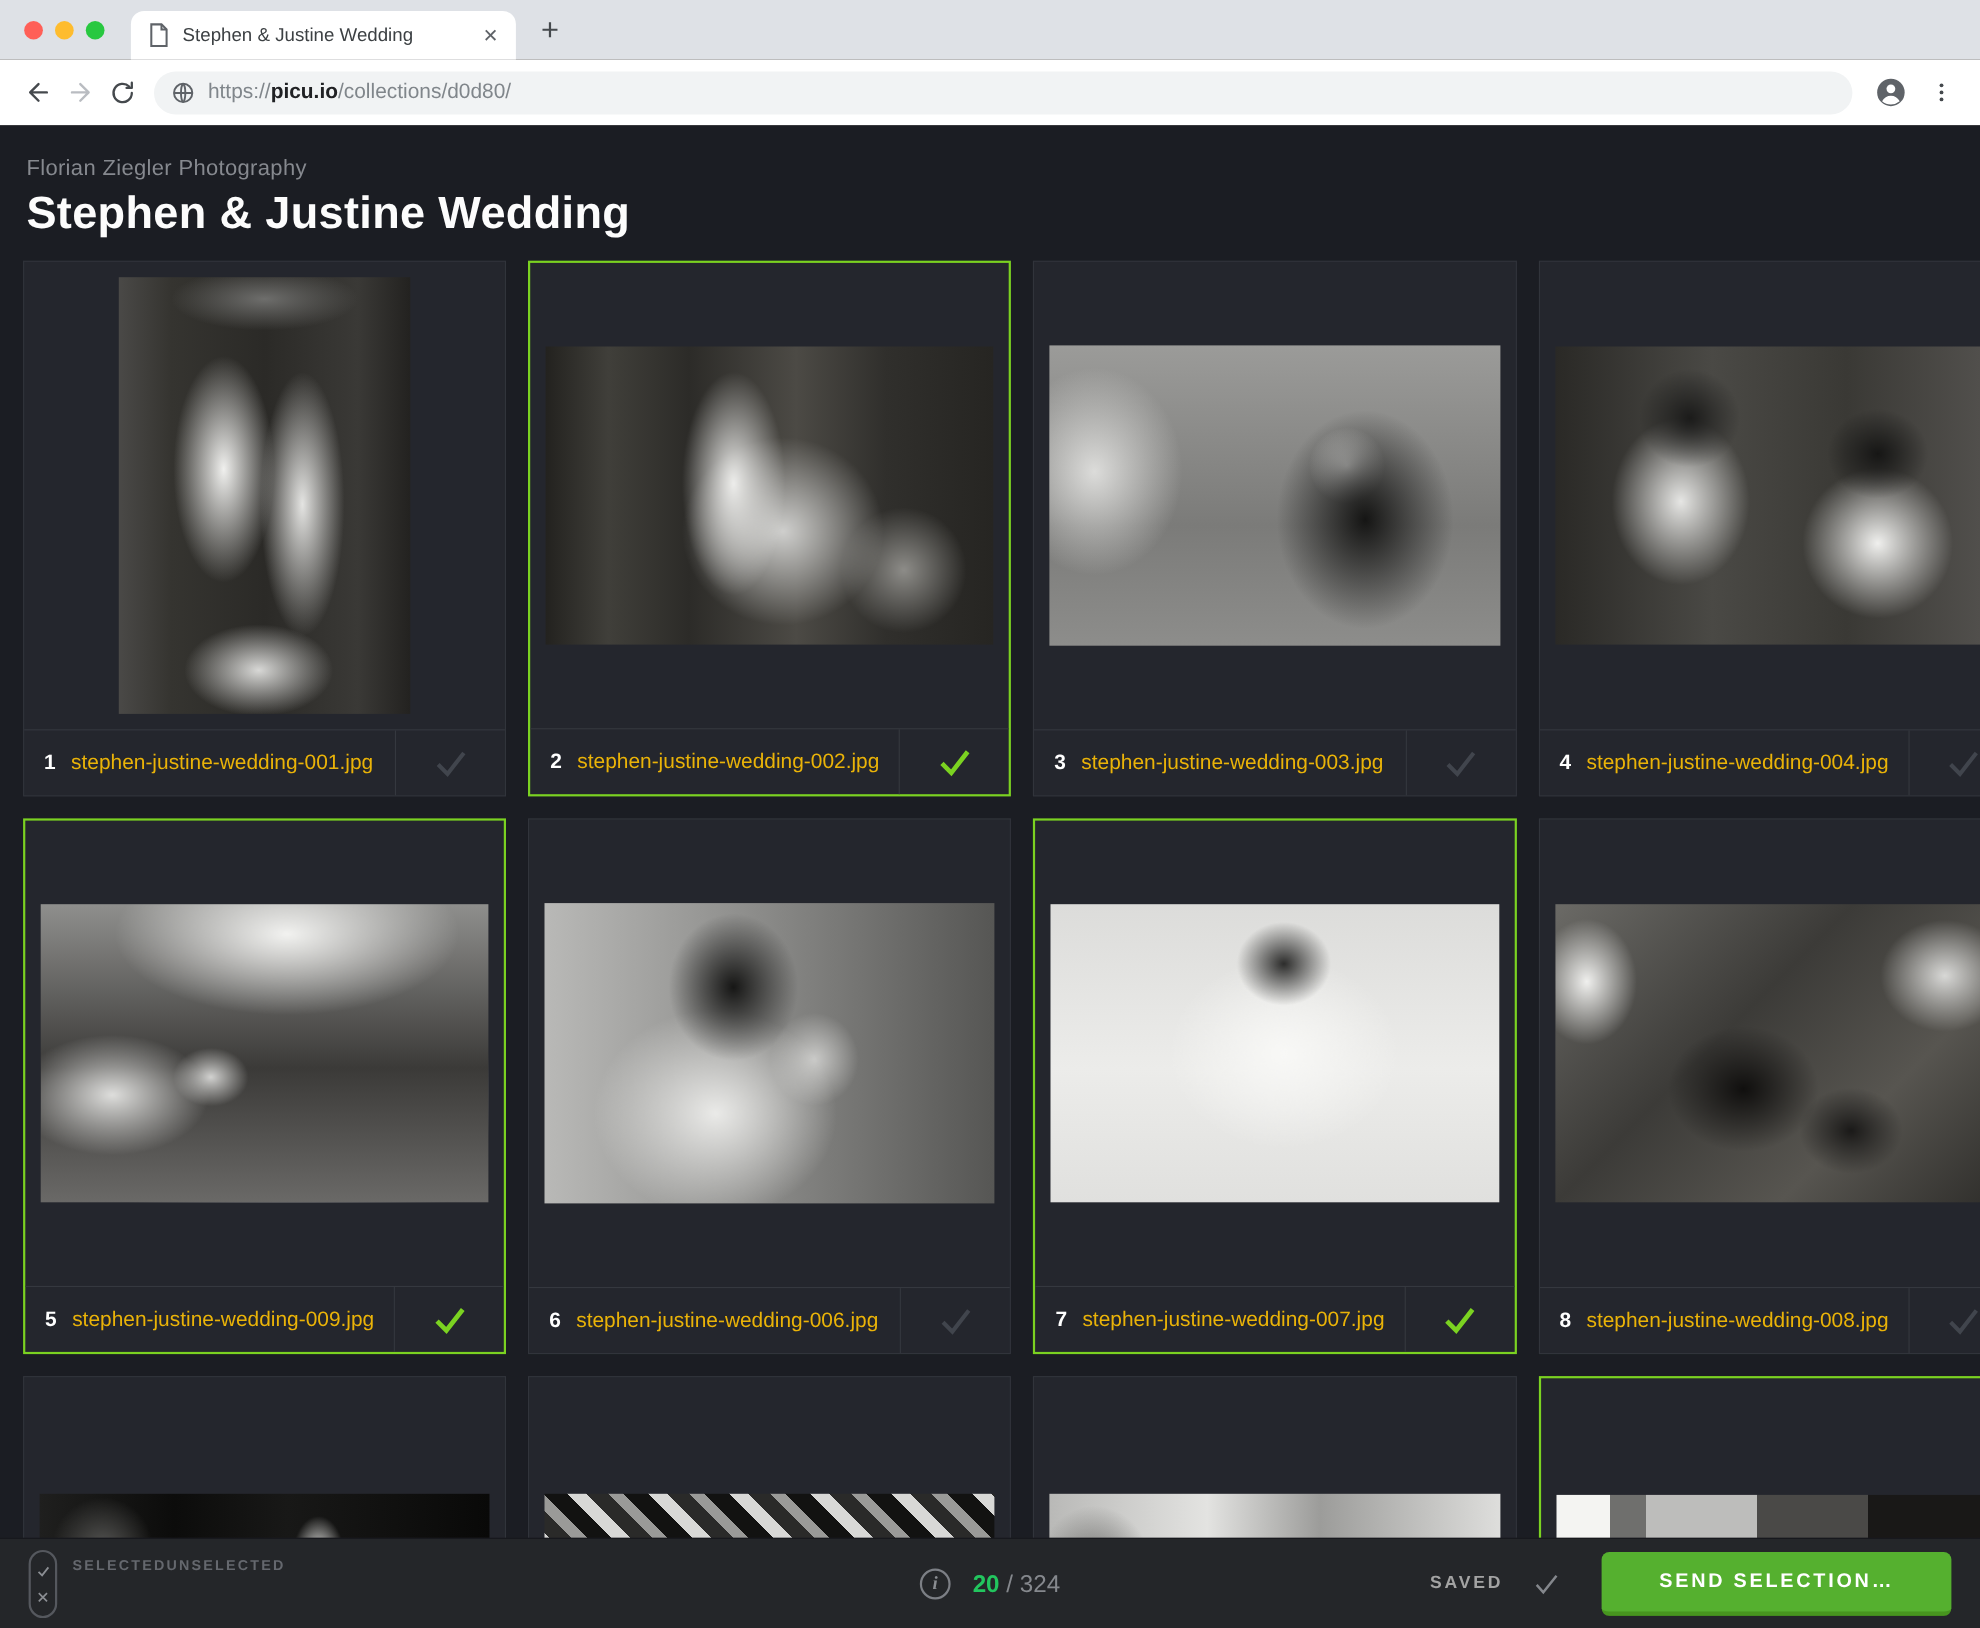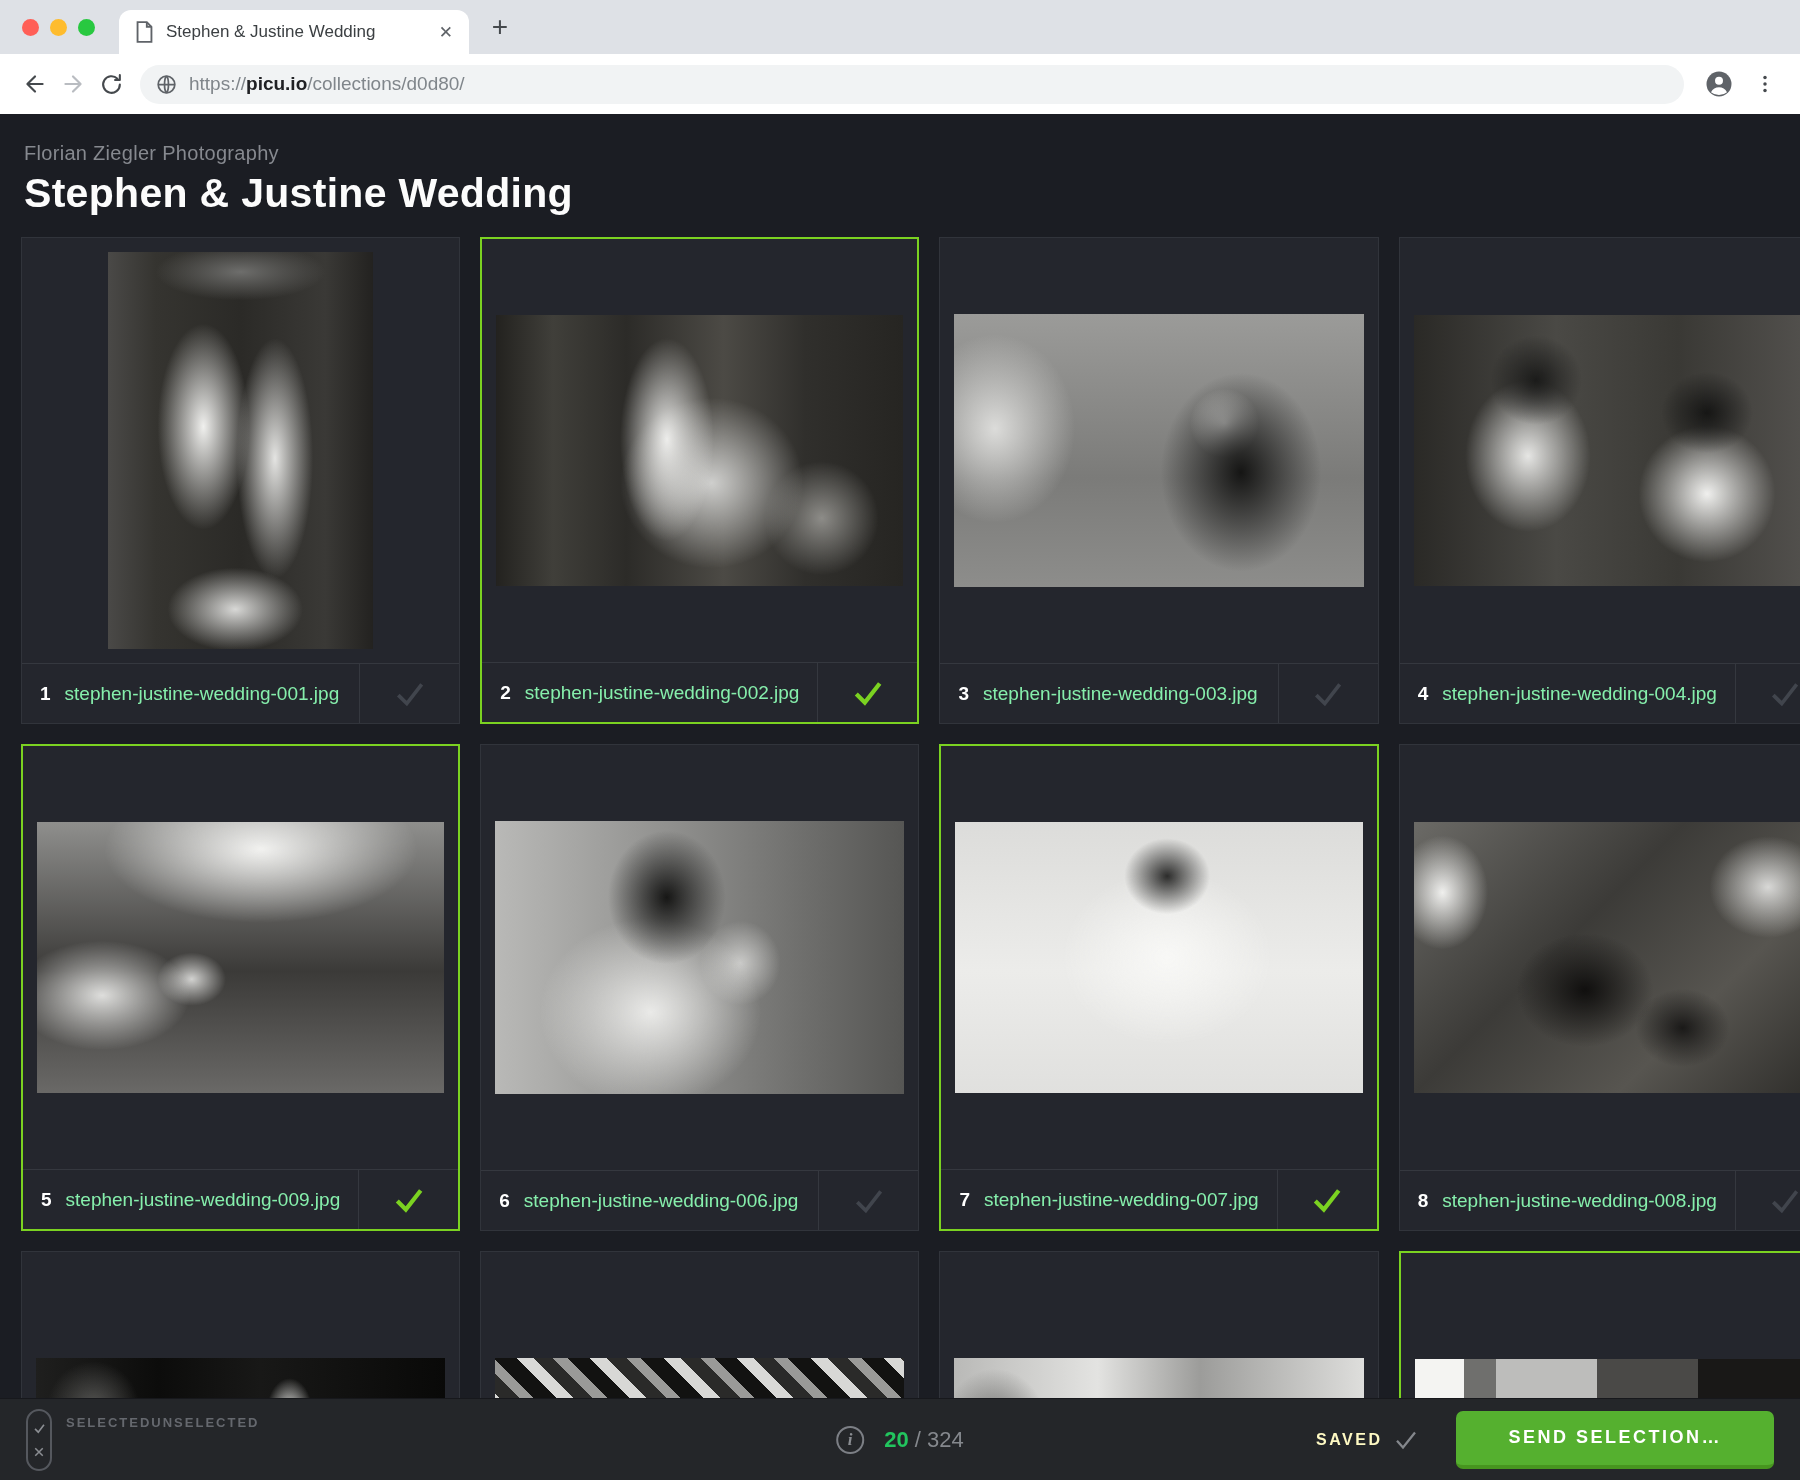--- a/index.html
+++ b/index.html
@@ -43,21 +43,21 @@
   .grid{display:grid;grid-template-columns:repeat(4,1fr);gap:20px;padding:4px 21px 0;}
   .card{background:var(--card-bg);border:1px solid var(--card-border);height:487px;display:flex;flex-direction:column;cursor:pointer;}
   .card.selected{border:2px solid var(--accent-green);}
   .image-area{flex:1;display:flex;align-items:center;justify-content:center;padding:14px;overflow:hidden;}
   .photo{flex:none;}
   .photo.landscape{width:100%;aspect-ratio:3/2;}
   .photo.portrait{height:100%;aspect-ratio:2/3;}
   .caption{height:60px;flex:none;border-top:1px solid #35383f;display:flex;align-items:stretch;font-size:19px;}
   .caption-main{flex:1;display:flex;align-items:center;padding:0 18px;gap:14px;min-width:0;}
   .photo-number{font-weight:700;color:#fff;}
-  .photo-filename{color:#86efac;white-space:nowrap;overflow:hidden;text-overflow:ellipsis;}
+  .photo-filename{color:#eab308;white-space:nowrap;overflow:hidden;text-overflow:ellipsis;}
   .check-area{width:100px;border-left:1px solid #35383f;display:flex;align-items:center;justify-content:center;flex:none;}
   .check-area svg{stroke:#41454d;}
   .card.selected .check-area svg{stroke:var(--accent-green);}
 
   
   .p1{background:radial-gradient(40% 9% at 50% 5%,#6e6e6c,rgba(110,110,108,0) 80%),radial-gradient(24% 36% at 36% 44%,#f0f0ee,rgba(240,240,238,0) 72%),radial-gradient(20% 42% at 63% 52%,#e4e4e2,rgba(228,228,226,0) 72%),radial-gradient(34% 14% at 48% 90%,#d8d8d6,rgba(216,216,214,0) 75%),linear-gradient(90deg,#4a4947,#353430 18%,#2b2a27 50%,#3a3936 82%,#232220);}
   .p2{background:radial-gradient(16% 52% at 42% 46%,#ededeb,rgba(237,237,235,0) 72%),radial-gradient(30% 42% at 53% 62%,#cfcfcd,rgba(207,207,205,0) 75%),radial-gradient(20% 30% at 80% 75%,#8d8c88,rgba(141,140,136,0) 70%),linear-gradient(90deg,#23221f,#403f3a 14%,#2c2b28 32%,#4c4a45 56%,#302f2c 76%,#262522);}
   .p3{background:radial-gradient(28% 52% at 70% 58%,#151514,rgba(21,21,20,0) 70%),radial-gradient(26% 46% at 10% 42%,#dcdcda,rgba(220,220,218,0) 75%),radial-gradient(12% 18% at 66% 40%,#e9e9e7,rgba(233,233,231,0) 70%),linear-gradient(180deg,#9b9b99,#7b7b79 60%,#8d8d8b);}
   .p4{background:radial-gradient(15% 22% at 30% 24%,#1b1b1a,rgba(27,27,26,0) 75%),radial-gradient(15% 20% at 72% 36%,#161615,rgba(22,22,21,0) 75%),radial-gradient(22% 40% at 28% 52%,#e6e6e4,rgba(230,230,228,0) 70%),radial-gradient(24% 36% at 72% 66%,#f0f0ee,rgba(240,240,238,0) 70%),linear-gradient(90deg,#2a2926,#4a4945 35%,#3a3935 65%,#555350);}
   .p5{background:radial-gradient(48% 34% at 55% 10%,#f2f2f0,rgba(242,242,240,0) 80%),radial-gradient(30% 28% at 16% 64%,#dededc,rgba(222,222,220,0) 72%),radial-gradient(12% 14% at 38% 58%,#d2d2d0,rgba(210,210,208,0) 70%),linear-gradient(180deg,#8f8f8d,#3b3a38 55%,#6a6967);}
@@ -73,21 +73,21 @@
   .footer{position:absolute;left:0;right:0;bottom:0;height:82px;background:var(--footer-bg);border-top:1px solid #17181c;display:flex;align-items:center;padding:0 26px;}
   .legend{display:flex;align-items:center;gap:14px;}
   .legend-capsule{width:26px;height:62px;border:2px solid #55585e;border-radius:14px;display:flex;flex-direction:column;align-items:center;justify-content:space-evenly;}
   .legend-labels{display:flex;flex-direction:row;justify-content:space-between;height:56px;padding:4px 0;}
   .legend-label{font-size:13px;font-weight:700;letter-spacing:2px;color:#65686e;line-height:1;}
   .footer-center{position:absolute;left:50%;transform:translateX(-50%);display:flex;align-items:center;gap:20px;}
   .info-icon{width:28px;height:28px;border:2px solid #7c7f85;border-radius:50%;color:#8a8d92;font-family:"Liberation Serif",serif;font-style:italic;font-weight:700;font-size:17px;display:flex;align-items:center;justify-content:center;}
   .sel-count{font-size:22px;color:#85888d;}
   .sel-count b{color:#22c55e;font-weight:700;}
   .footer-right{margin-left:auto;display:flex;align-items:center;gap:38px;}
-  .saved{display:flex;align-items:center;gap:12px;font-size:16px;font-weight:700;letter-spacing:2.5px;color:#fef9c3;}
+  .saved{display:flex;align-items:center;gap:28px;font-size:16px;font-weight:700;letter-spacing:2.5px;color:#a3a3a3;}
   .send-btn{background:var(--button-green);color:#fff;font-family:"Liberation Sans",sans-serif;font-size:18px;font-weight:700;letter-spacing:2.5px;border:none;border-bottom:4px solid #47951f;border-radius:7px;padding:0 52px;height:58px;cursor:pointer;}
 </style>
 </head>
 <body>
 
 <div class="browser">
 
   <div class="tab-strip">
     <div class="traffic">
       <span class="light red"></span>

